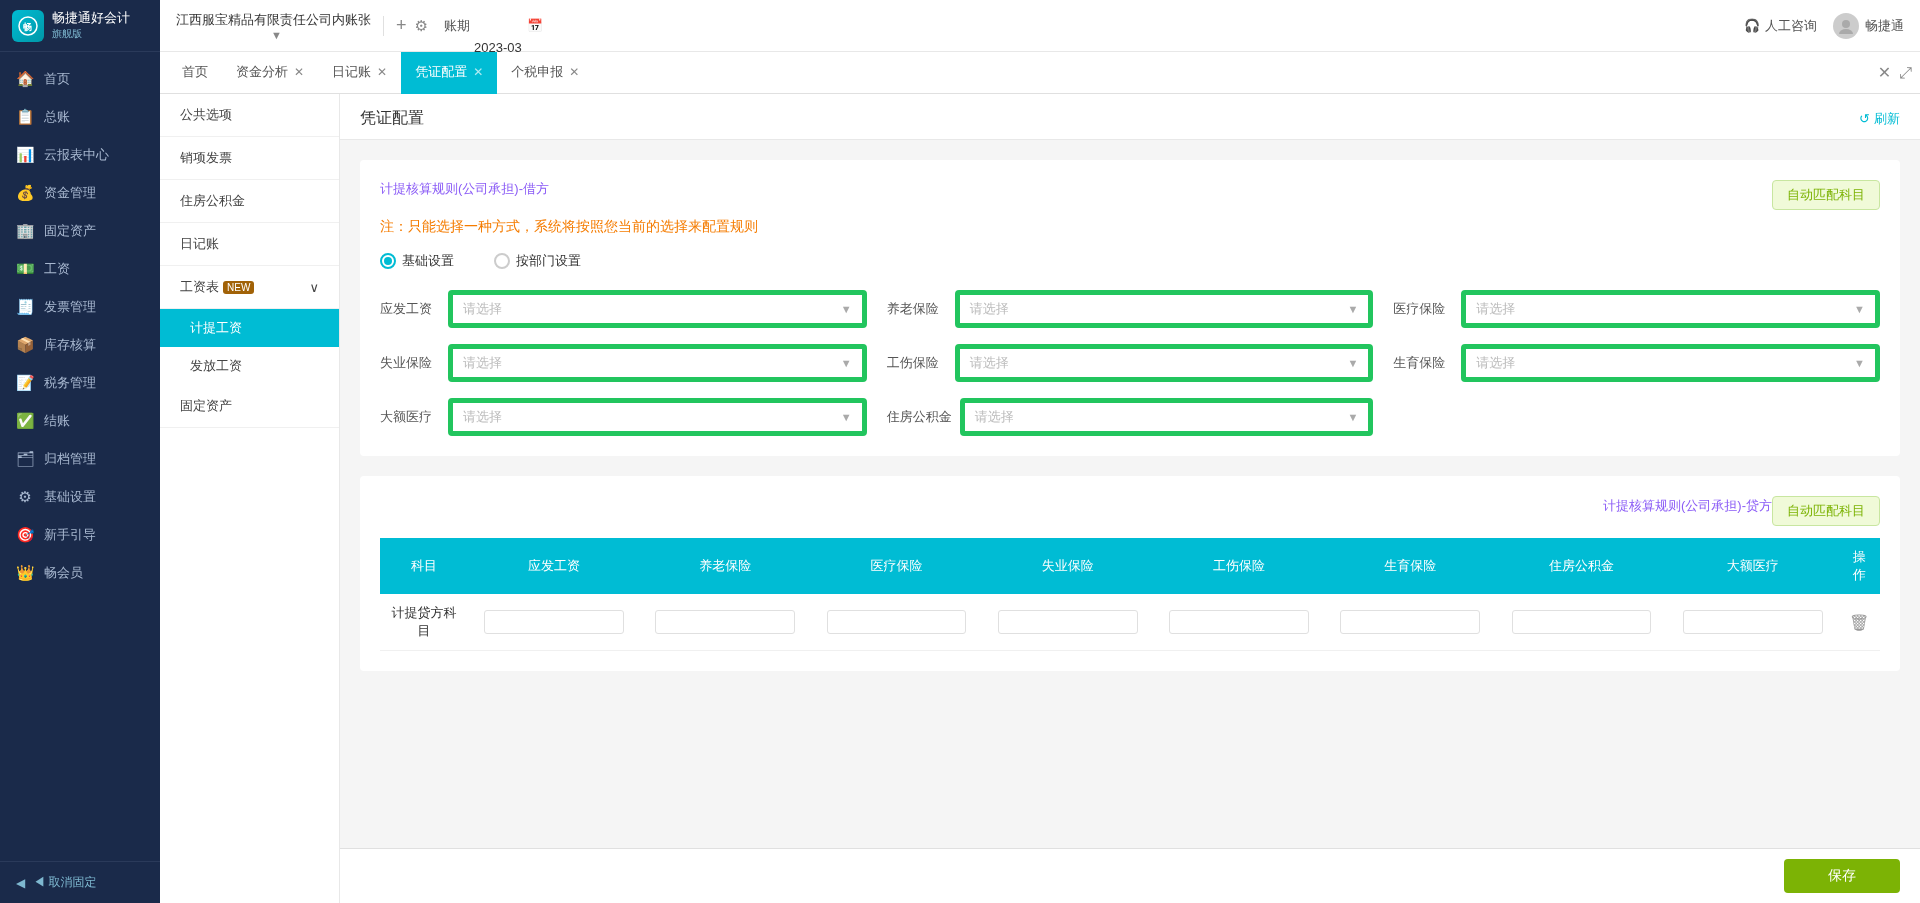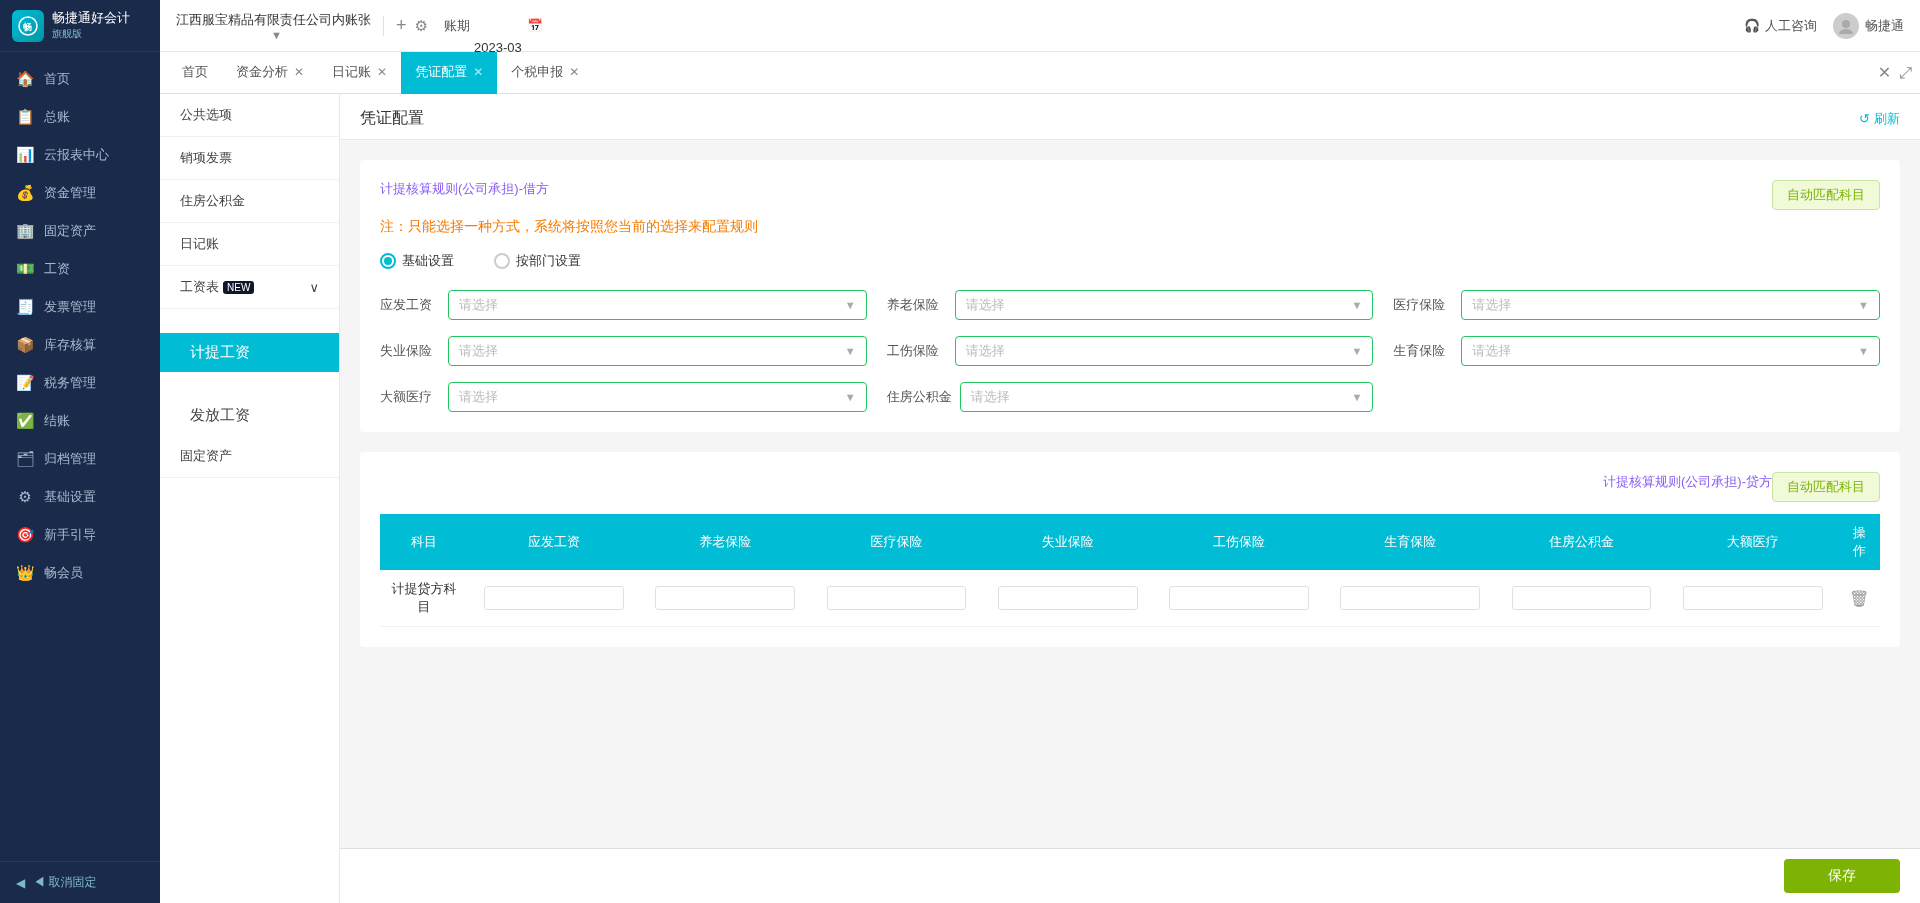--- a/index.html
+++ b/index.html
@@ -157,33 +157,32 @@
       color: #444;
       font-size: 13px;
       border-bottom: 1px solid #f0f0f0;
     }
     .left-menu-item.has-children {
       display: flex;
       align-items: center;
       justify-content: space-between;
     }
     .left-menu-item .new-badge {
-      background: #0f172a;
+      background: #a16207;
       color: white;
       font-size: 10px;
       padding: 1px 4px;
       border-radius: 3px;
       margin-left: 4px;
     }
     .left-sub-item {
       padding: 10px 32px 10px 30px;
       cursor: pointer;
       color: #444;
-      font-size: 15px;
-      margin-top: 24px;
+      font-size: 13px;
     }
     .left-sub-item.active { background: #00bcd4; color: white; }
 
     
     .right-content {
       flex: 1;
       display: flex;
       flex-direction: column;
       overflow: hidden;
     }
@@ -278,21 +277,21 @@
       font-size: 13px;
       color: #555;
       white-space: nowrap;
       min-width: 60px;
     }
     .form-select {
       flex: 1;
       display: flex;
       align-items: center;
       justify-content: space-between;
-      border: 1px solid #22c55e;
+      border: 5px solid #22c55e;
       border-radius: 4px;
       padding: 5px 10px;
       background: white;
       cursor: pointer;
       font-size: 13px;
       color: #bbb;
       min-width: 140px;
     }
     .form-select .chevron-down { font-size: 11px; color: #aaa; }
 

